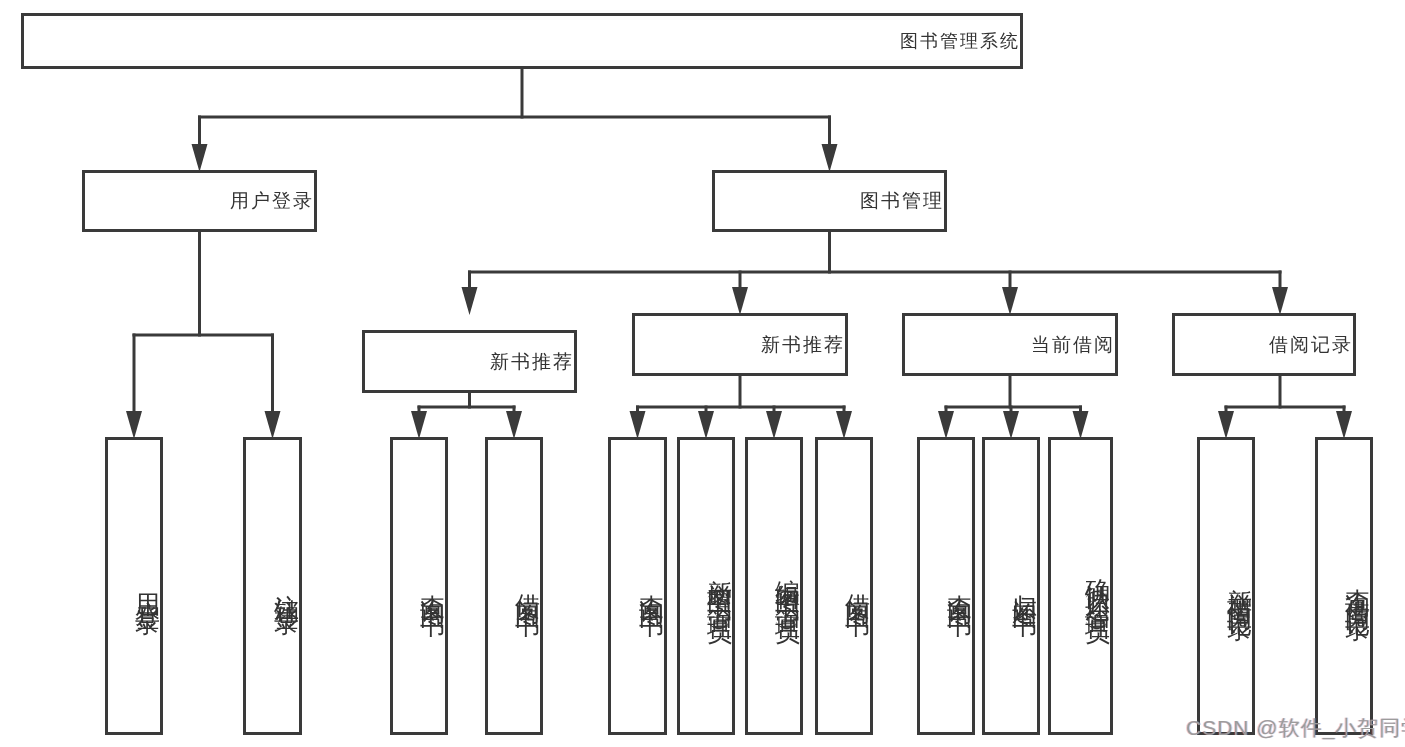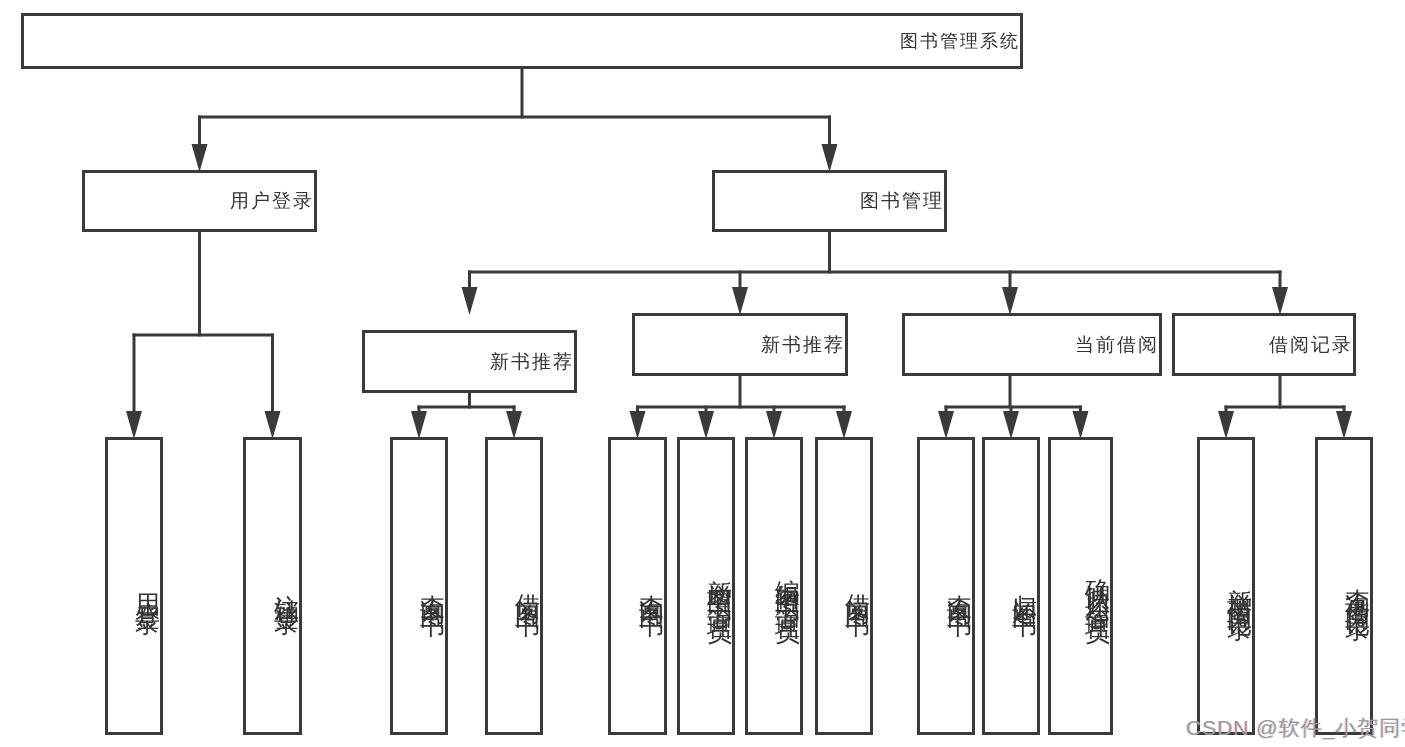--- a/index.html
+++ b/index.html
@@ -95,21 +95,21 @@
       </div>
       <div class="node h" style="left: 712px; top: 170px; width: 235px; height: 62px; padding-left: 20px;">
         <span>图书管理</span>
       </div>
       <div class="node h" style="left: 362px; top: 330px; width: 215px; height: 63px;">
         <span>新书推荐</span>
       </div>
       <div class="node h" style="left: 632px; top: 313px; width: 216px; height: 63px;">
         <span>新书推荐</span>
       </div>
-      <div class="node h" style="left: 902px; top: 313px; width: 260px; height: 63px;">
+      <div class="node h" style="left: 902px; top: 313px; width: 216px; height: 63px;">
         <span>当前借阅</span>
       </div>
       <div class="node h" style="left: 1172px; top: 313px; width: 184px; height: 63px;">
         <span>借阅记录</span>
       </div>
       <div class="node v" style="left: 105px; top: 437px; width: 58px; height: 298px;">
         <span>用户登录</span>
       </div>
       <div class="node v" style="left: 243px; top: 437px; width: 59px; height: 298px;">
         <span>注销登录</span>

